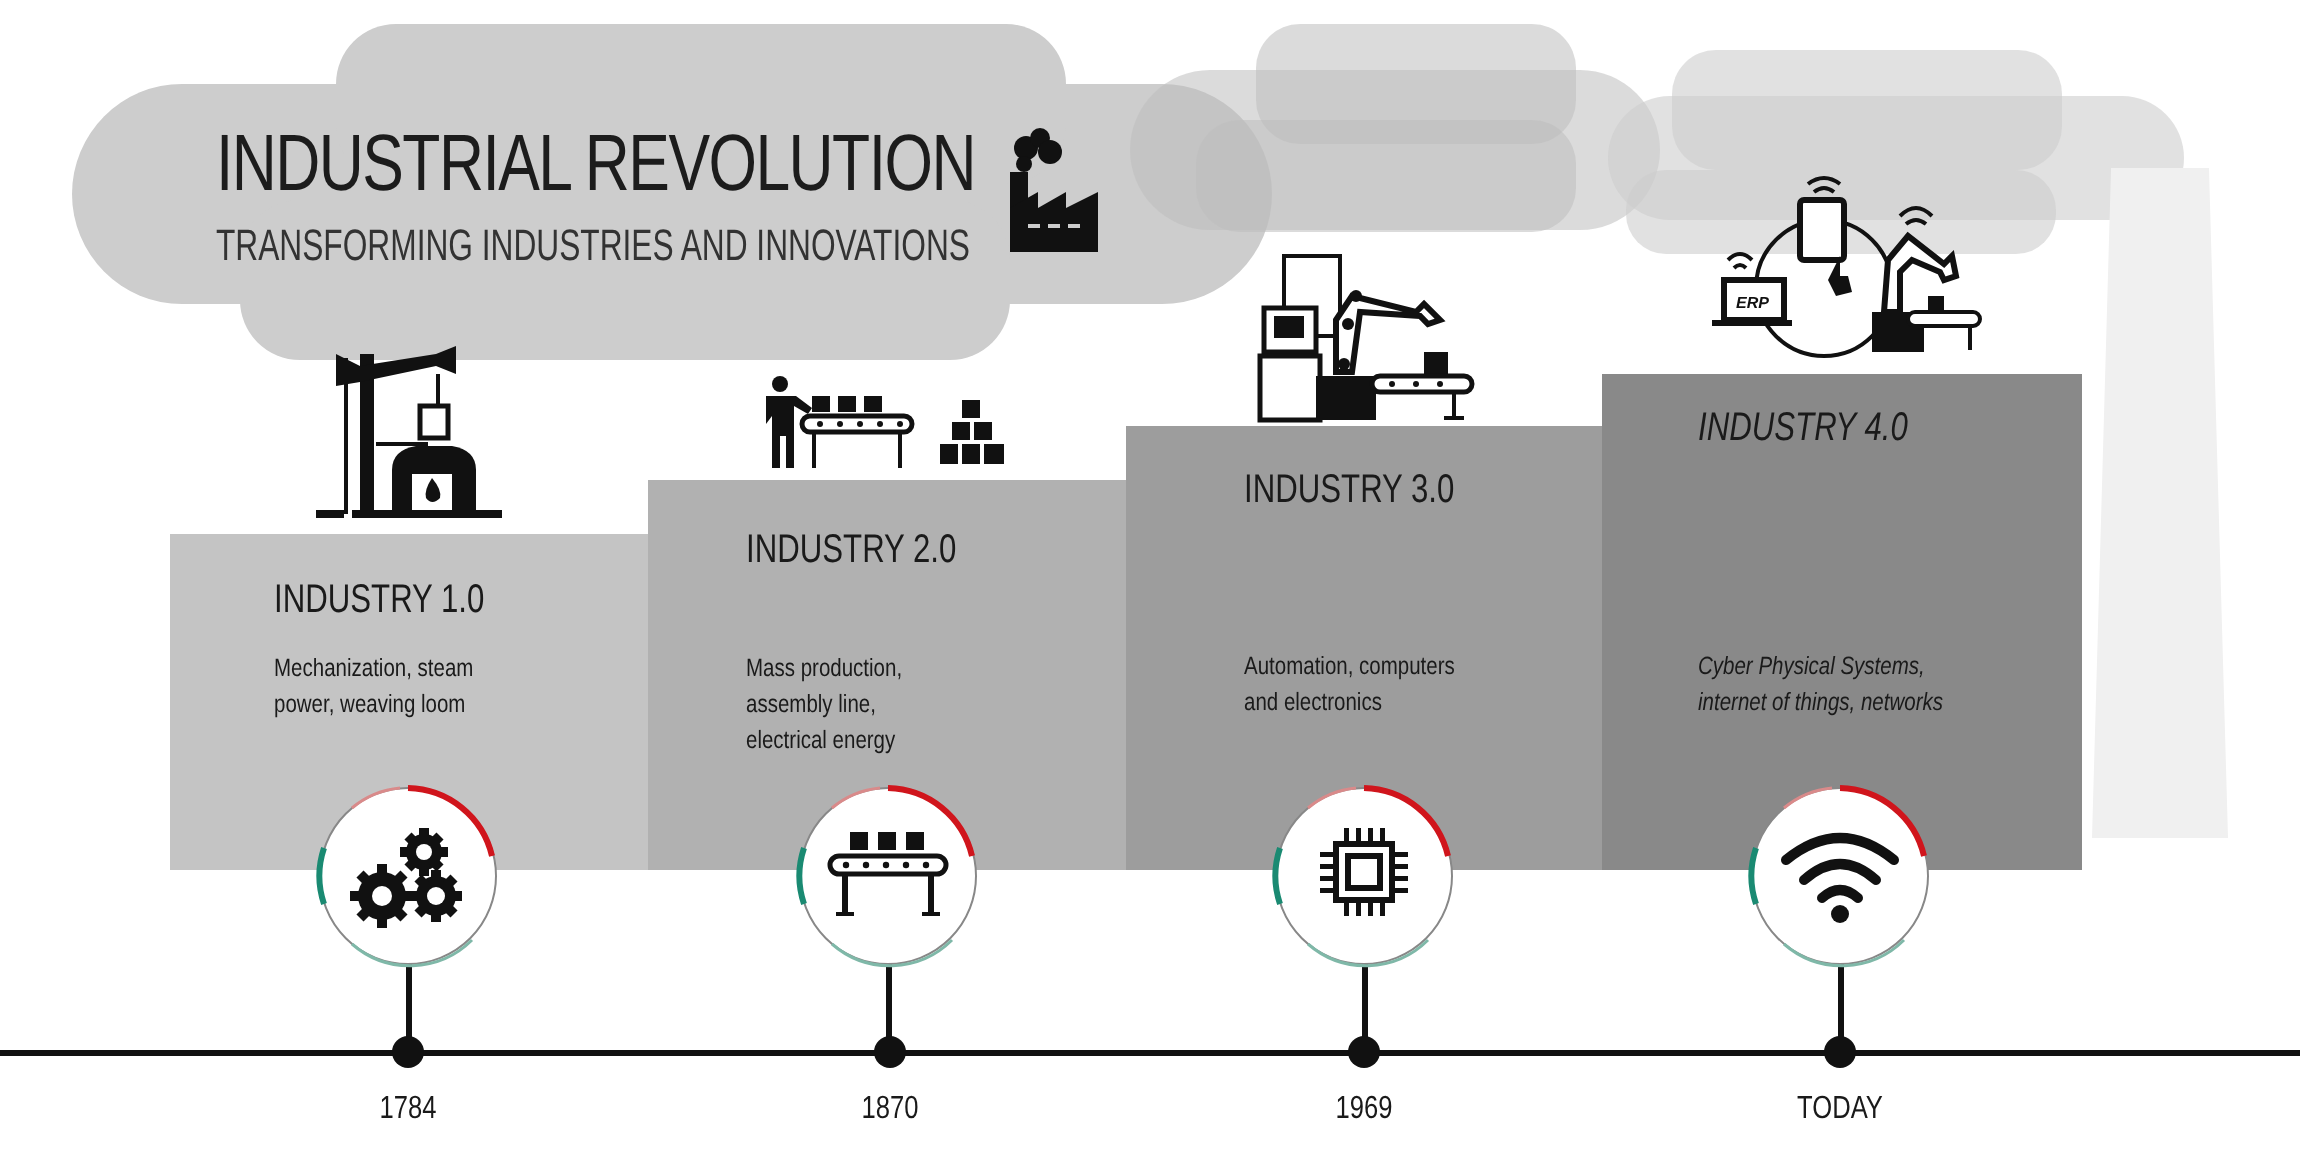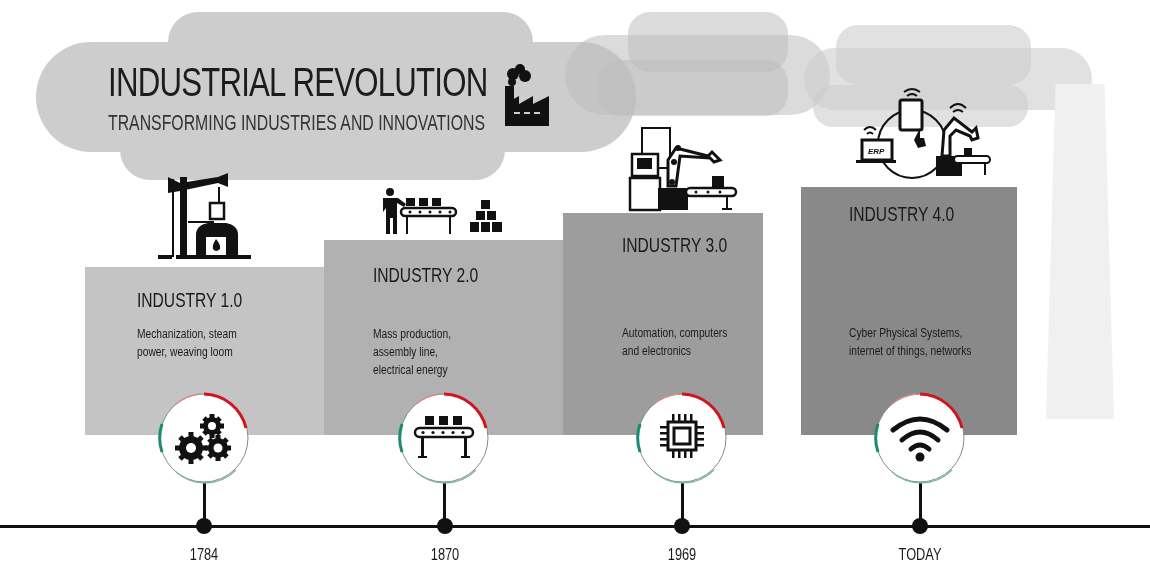--- a/index.html
+++ b/index.html
@@ -63,26 +63,26 @@
   <div class="step-title" style="left:52px;top:22px;">INDUSTRY 1.0</div>
   <div class="step-desc" style="left:52px;top:58px;">Mechanization, steam
 power, weaving loom</div>
 </div>
 <div class="step" style="left:324px;top:240px;width:239px;height:195px;background:#b1b1b1;">
   <div class="step-title" style="left:49px;top:24px;">INDUSTRY 2.0</div>
   <div class="step-desc" style="left:49px;top:85px;">Mass production,
 assembly line,
 electrical energy</div>
 </div>
-<div class="step" style="left:563px;top:213px;width:200px;height:222px;background:#9d9d9d;">
+<div class="step" style="left:563px;top:213px;width:238px;height:222px;background:#9d9d9d;">
   <div class="step-title" style="left:59px;top:21px;">INDUSTRY 3.0</div>
   <div class="step-desc" style="left:59px;top:111px;">Automation, computers
 and electronics</div>
 </div>
-<div class="step" style="left:801px;top:187px;width:216px;height:248px;background:#898989;">
+<div class="step" style="left:801px;top:187px;width:240px;height:248px;background:#898989;font-style:italic;">
   <div class="step-title" style="left:48px;top:16px;">INDUSTRY 4.0</div>
   <div class="step-desc" style="left:48px;top:137px;">Cyber Physical Systems,
 internet of things, networks</div>
 </div>
 
 <div class="abs" style="left:158px;top:173px;">
   <svg width="95" height="88" viewBox="0 0 95 88">
     <rect x="0" y="82" width="14" height="4" fill="#111"></rect>
     <rect x="18" y="82" width="75" height="4" fill="#111"></rect>
     <rect x="14" y="6" width="2" height="78" fill="#111"></rect>

